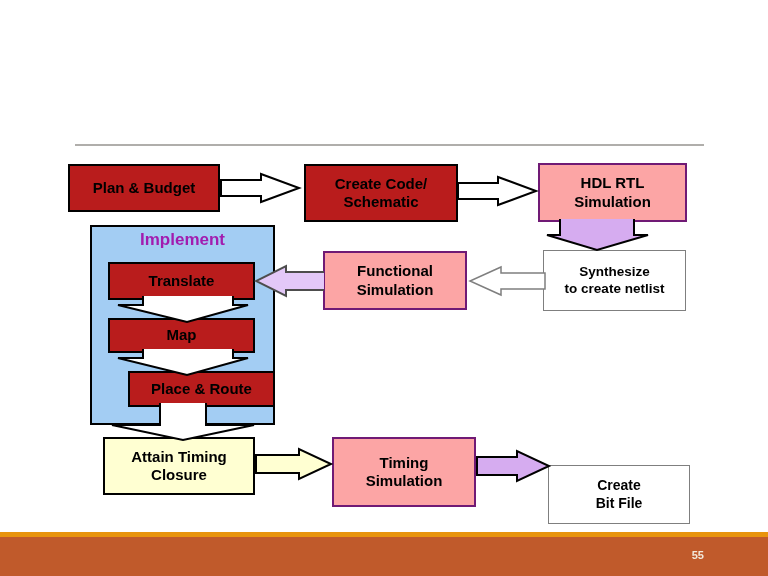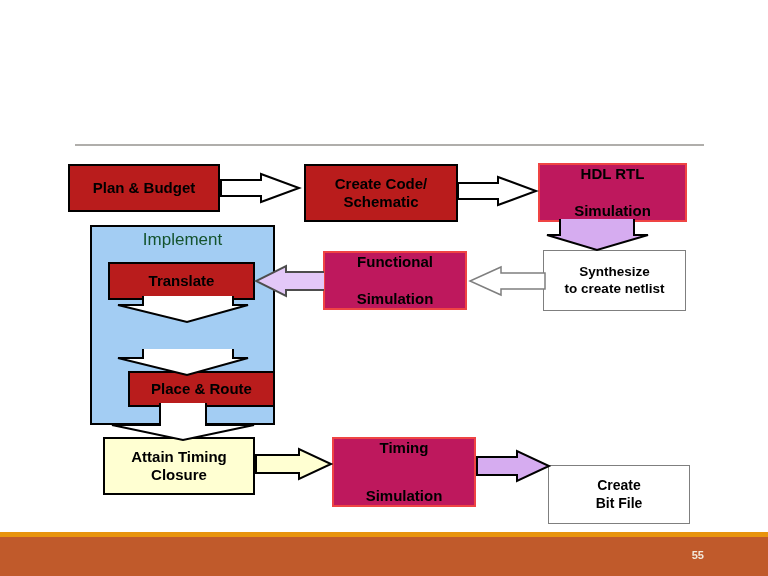--- a/index.html
+++ b/index.html
@@ -8,29 +8,29 @@
     font-family:"Liberation Sans",sans-serif;overflow:hidden;
   }
   .top-rule{position:absolute;left:75px;top:144px;width:629px;height:2px;background:#b0aeab;}
   .box{
     position:absolute;box-sizing:border-box;display:flex;flex-direction:column;
     align-items:center;justify-content:center;text-align:center;
     font-weight:bold;color:#000;line-height:1.22;
   }
   .b-thick{background:#b91c1c;border:2px solid #000000;}
   .b-thin{background:#ffffff;border:1px solid #7f7f7f;}
-  .b-purple{background:#be185d;border:2px solid #ef4444;justify-content:space-between;}
+  .b-purple{background:#fca5a5;border:2px solid #701a75;}
   .b-cream{background:#ffffd2;border:2px solid #000000;}
   .implement{
     position:absolute;box-sizing:border-box;left:90px;top:225px;width:185px;height:200px;
     background:#a3cdf3;border:2px solid #000000;
   }
   .imp-title{
     position:absolute;left:90px;top:230px;width:185px;text-align:center;
-    font-weight:normal;font-size:17px;color:#14532d;
+    font-weight:bold;font-size:17px;color:#a21caf;
   }
   .fs15{font-size:15px;}
   .fs14{font-size:14px;}
   .fs13{font-size:13.5px;}
   .arrows{position:absolute;left:0;top:0;pointer-events:none;}
   .footer-strip{position:absolute;left:0;top:532px;width:768px;height:5px;background:#e8940e;}
   .footer-bar{position:absolute;left:0;top:537px;width:768px;height:39px;background:#c05a2b;}
   .page-number{position:absolute;right:64px;top:549px;font-size:11px;color:#f2e8da;font-weight:bold;}
 </style>
 </head>
@@ -64,20 +64,23 @@
     <span>Simulation</span>
   </div>
 
   <div class="implement"></div>
   <div class="imp-title">Implement</div>
 
   <div class="box b-thick fs15" style="left:108px;top:262px;width:147px;height:38px;">
     <span>Translate</span>
   </div>
 
+  <div class="box b-thick fs15" style="left:108px;top:318px;width:147px;height:35px;">
+    <span>Map</span>
+  </div>
 
   <div class="box b-thick fs15" style="left:108px;top:371px;width:147px;height:36px;margin-left:20px;">
     <span>Place &amp; Route</span>
   </div>
 
   <div class="box b-cream fs15" style="left:103px;top:437px;width:152px;height:58px;">
     <span>Attain Timing</span>
     <span>Closure</span>
   </div>
 

